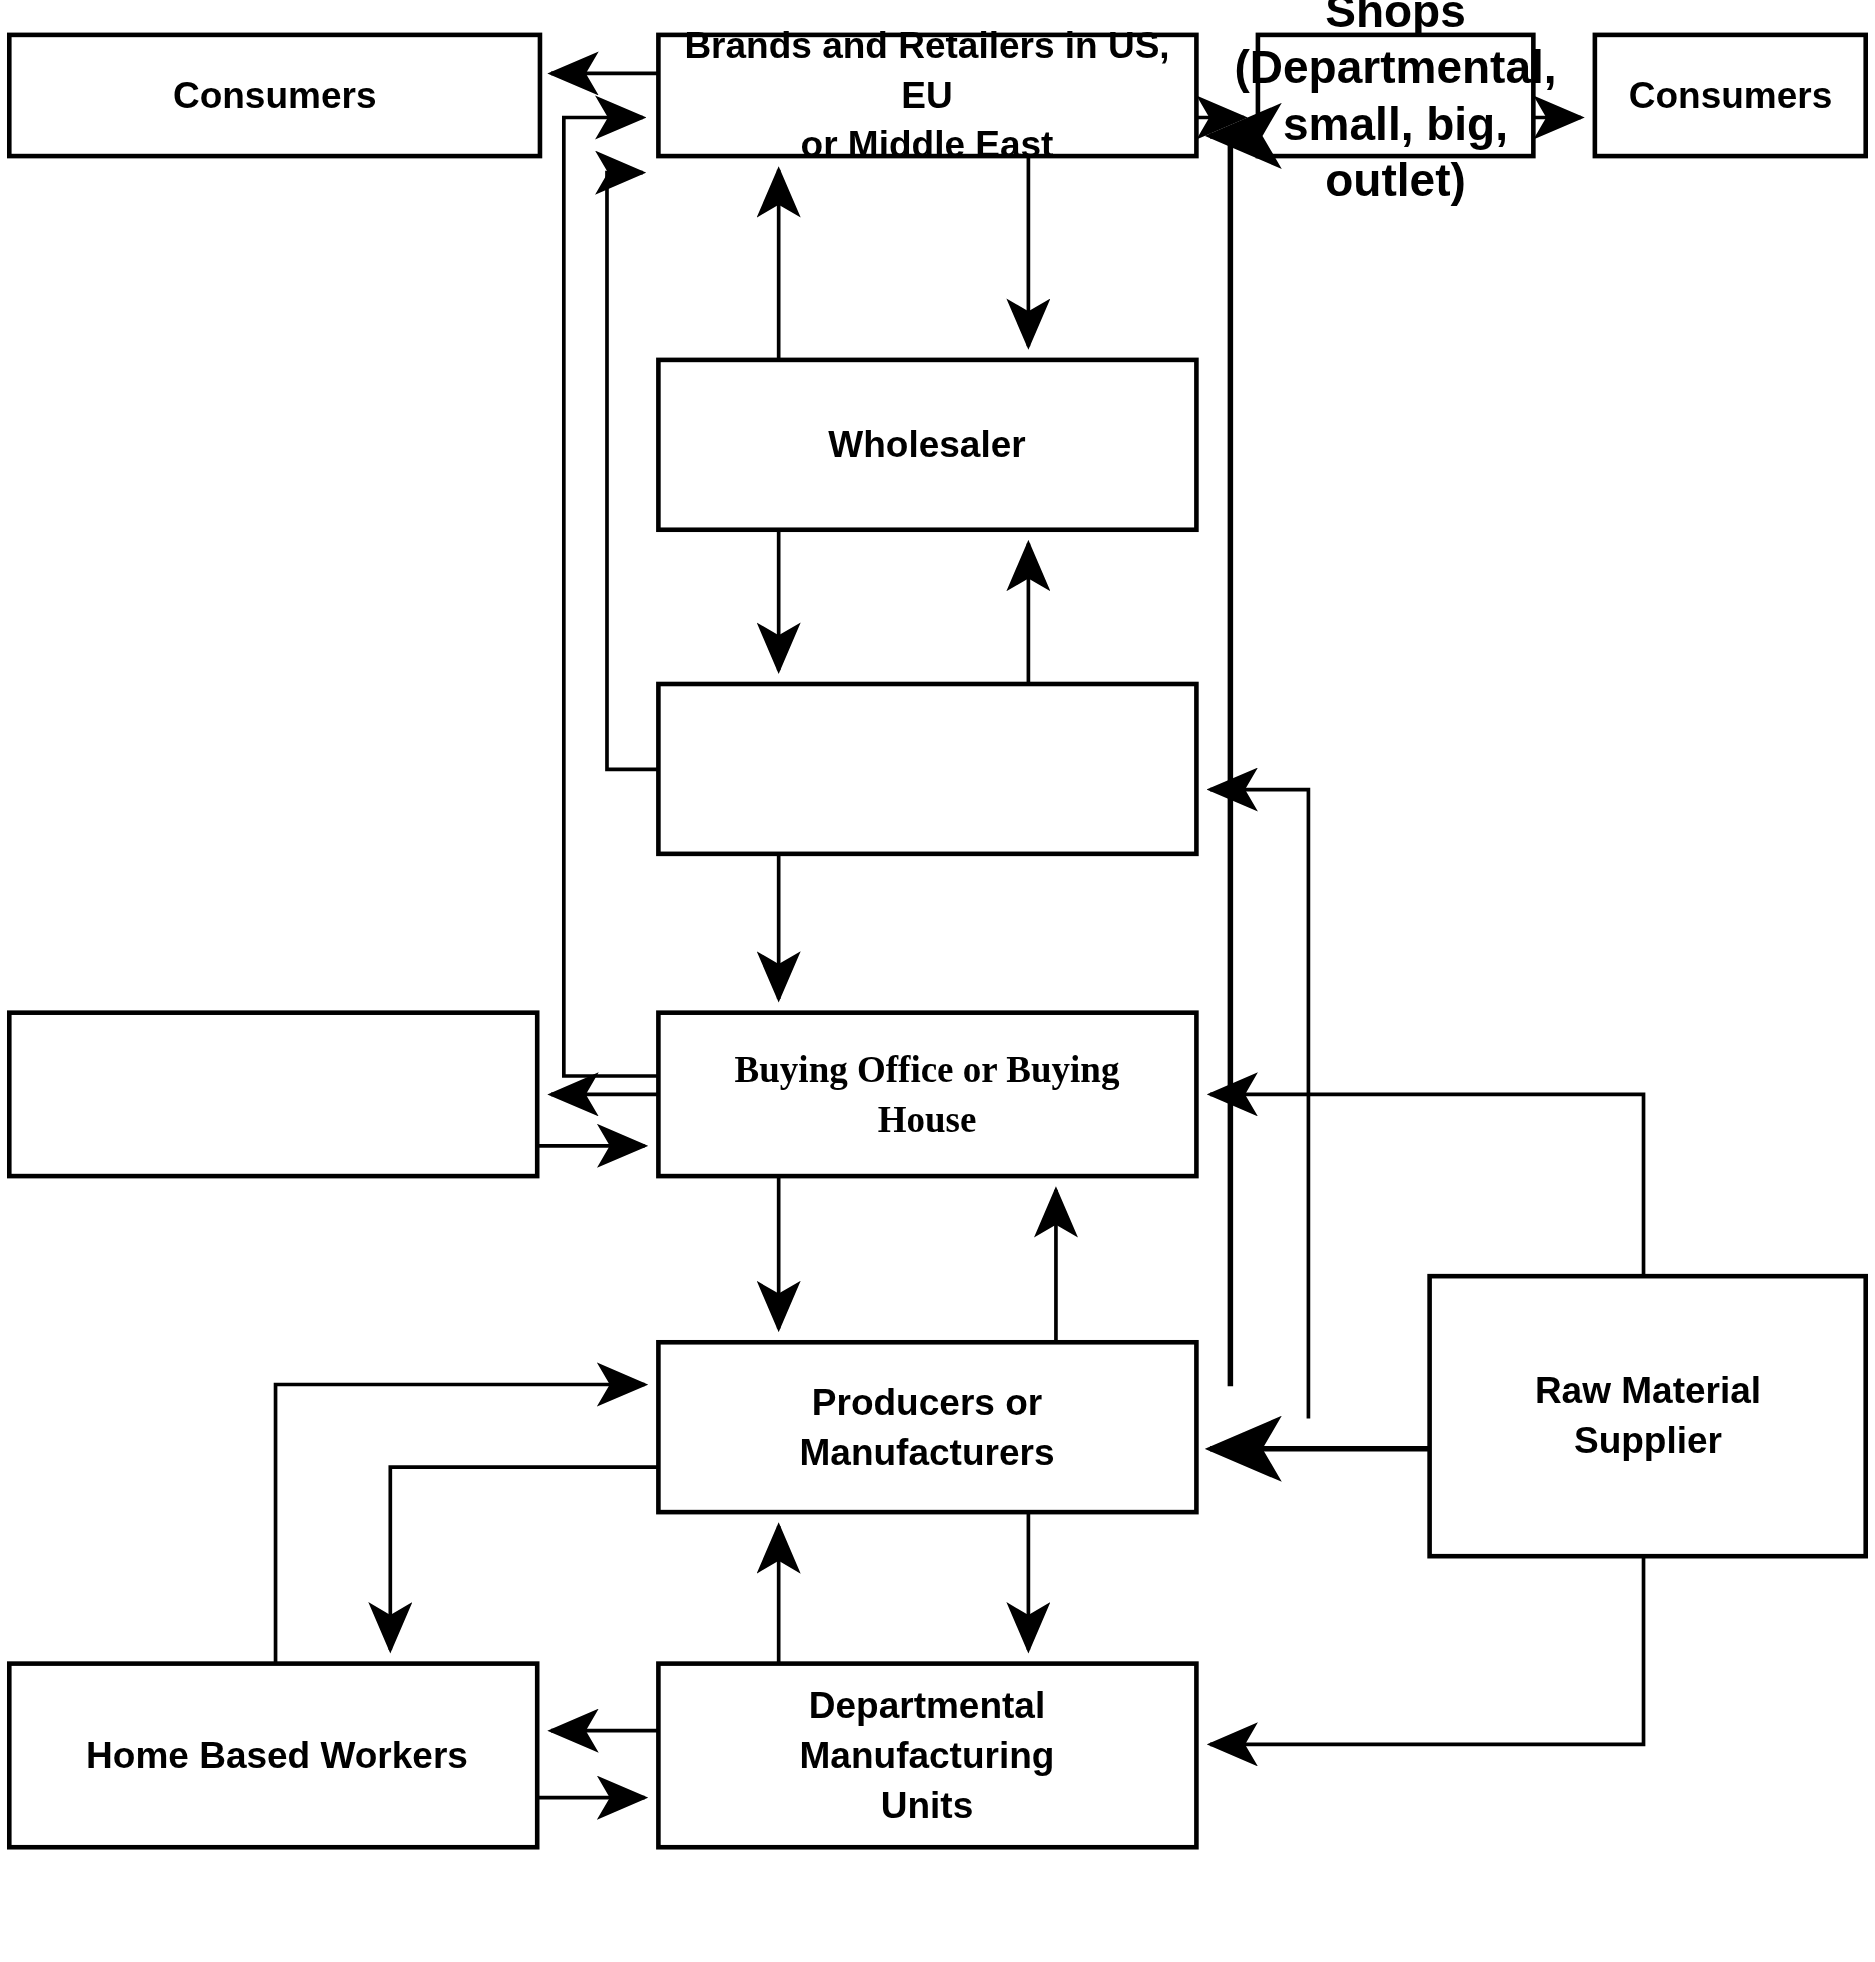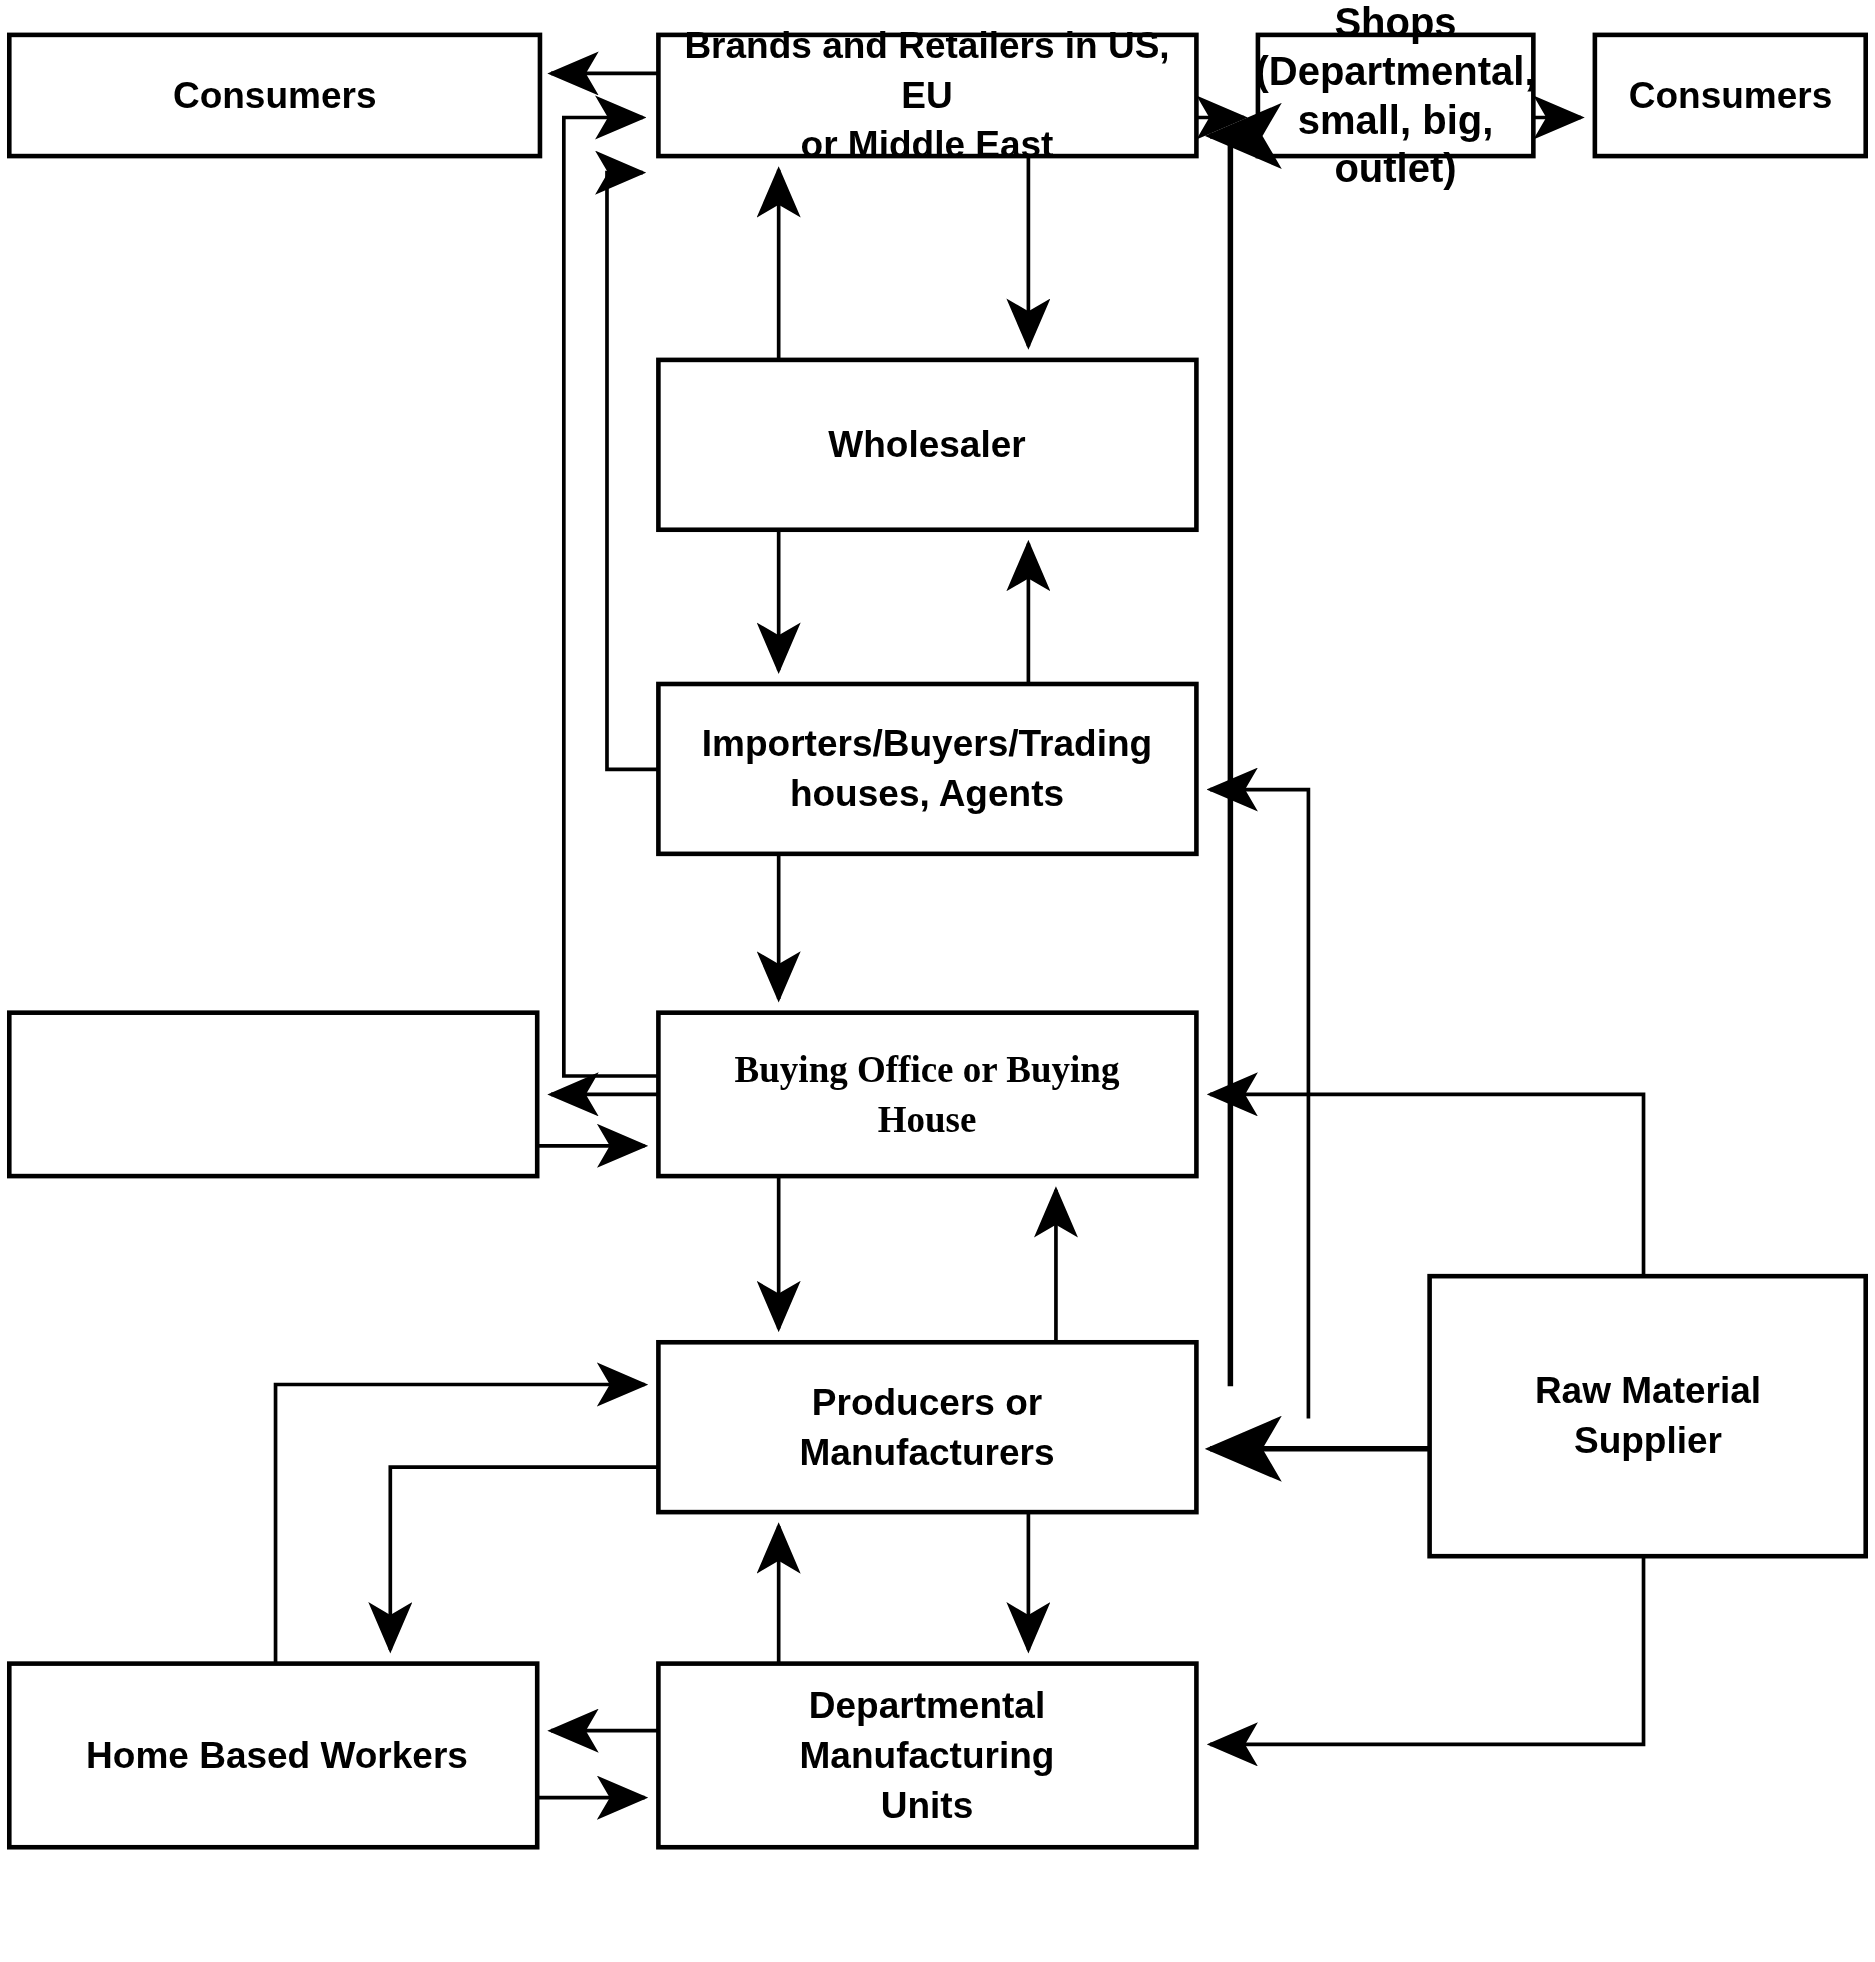--- a/index.html
+++ b/index.html
@@ -133,43 +133,37 @@
     <span>Consumers</span>
   </div>
 
   <div class="node-label" style="left:658px; top:35px; width:538px; height:121px;">
     <div>
       <span>Brands and Retailers in US, EU</span>
       <span>or Middle East</span>
     </div>
   </div>
 
-  <div class="node-label" style="left:1258px; top:27.5px; width:275px; height:136px; font-size:40px; line-height:1.22;">
+  <div class="node-label" style="left:1258px; top:27.5px; width:275px; height:136px; font-size:46px; line-height:1.22;">
     <div>
       <span>Shops</span>
       <span>(Departmental,</span>
       <span>small, big,</span>
       <span>outlet)</span>
     </div>
   </div>
 
   <div class="node-label" style="left:1595px; top:35px; width:271px; height:121px;">
     <span>Consumers</span>
   </div>
 
   <div class="node-label" style="left:658px; top:360px; width:538px; height:170px;">
     <span>Wholesaler</span>
   </div>
 
-  <div class="node-label" style="left:658px; top:684px; width:538px; height:170px;">
-    <div>
-      <span>Importers/Buyers/Trading</span>
-      <span>houses, Agents</span>
-    </div>
-  </div>
 
 
   <div class="node-label" style="left:658px; top:1013px; width:538px; height:163px;font-family:Liberation Serif, serif;">
     <span>Buying Office or Buying House</span>
   </div>
 
   <div class="node-label" style="left:658px; top:1343px; width:538px; height:170px;">
     <span>Producers or Manufacturers</span>
   </div>
 

